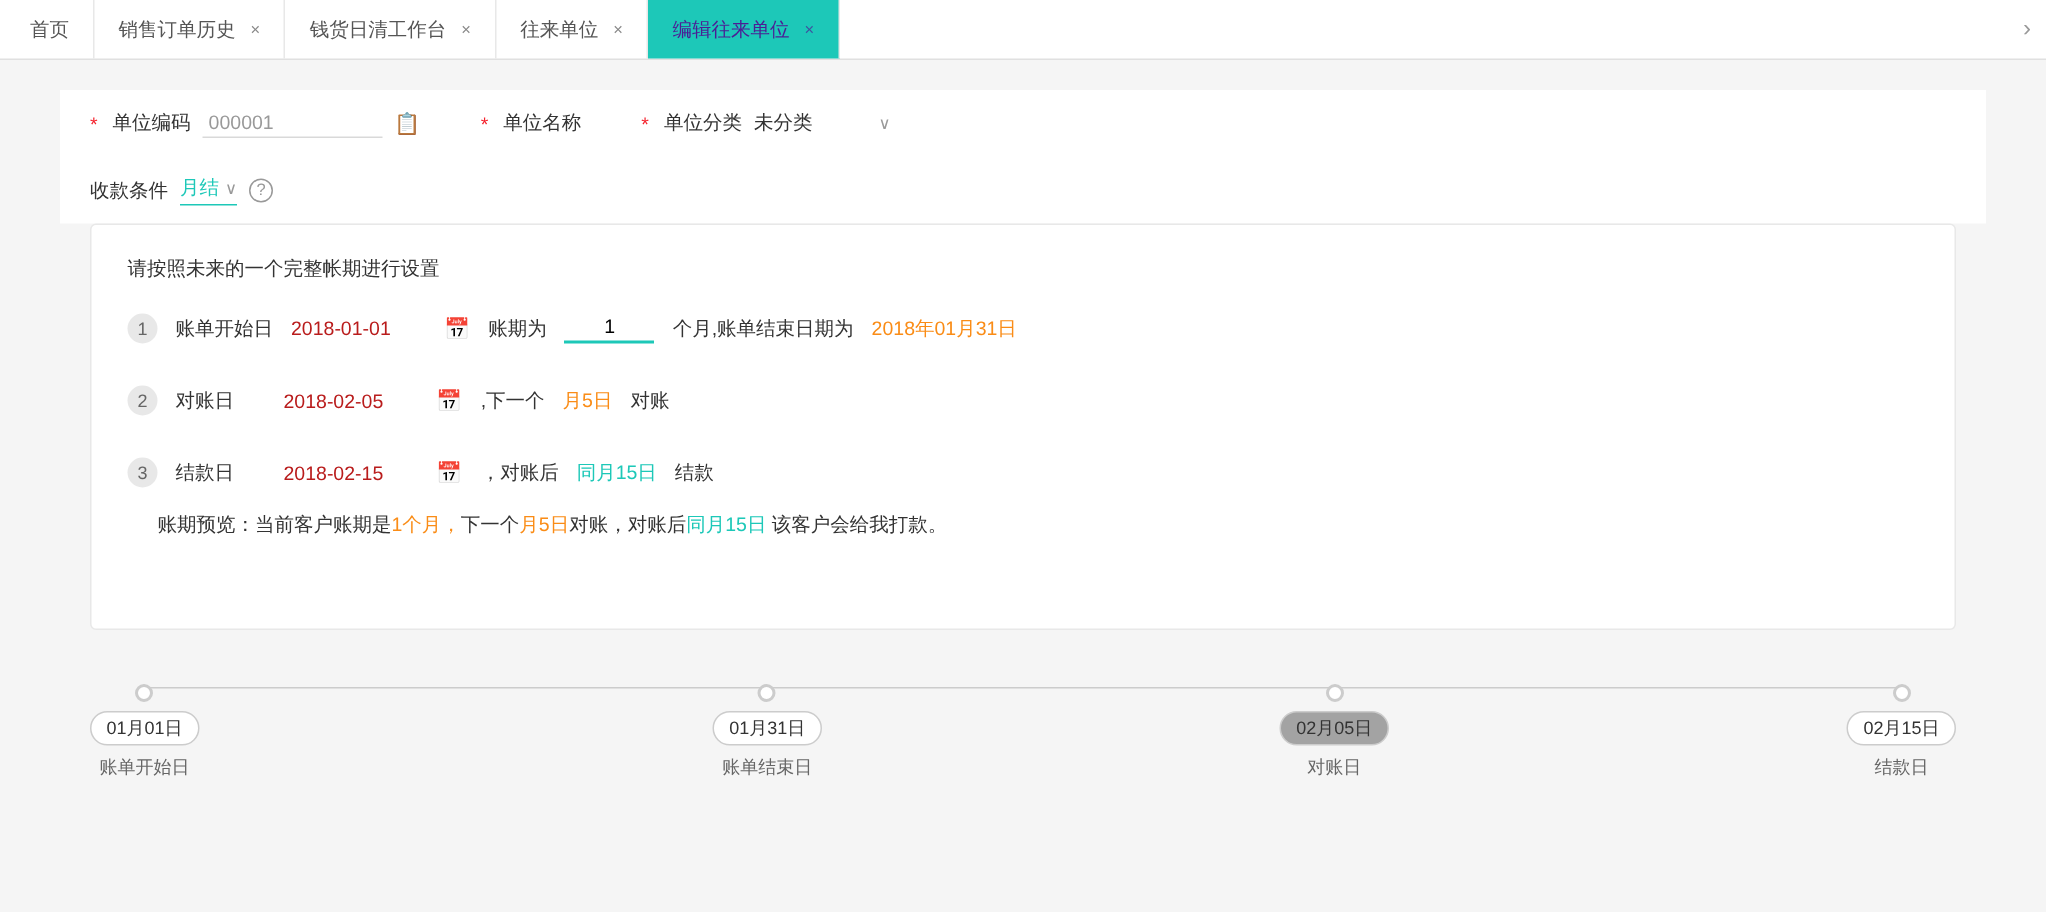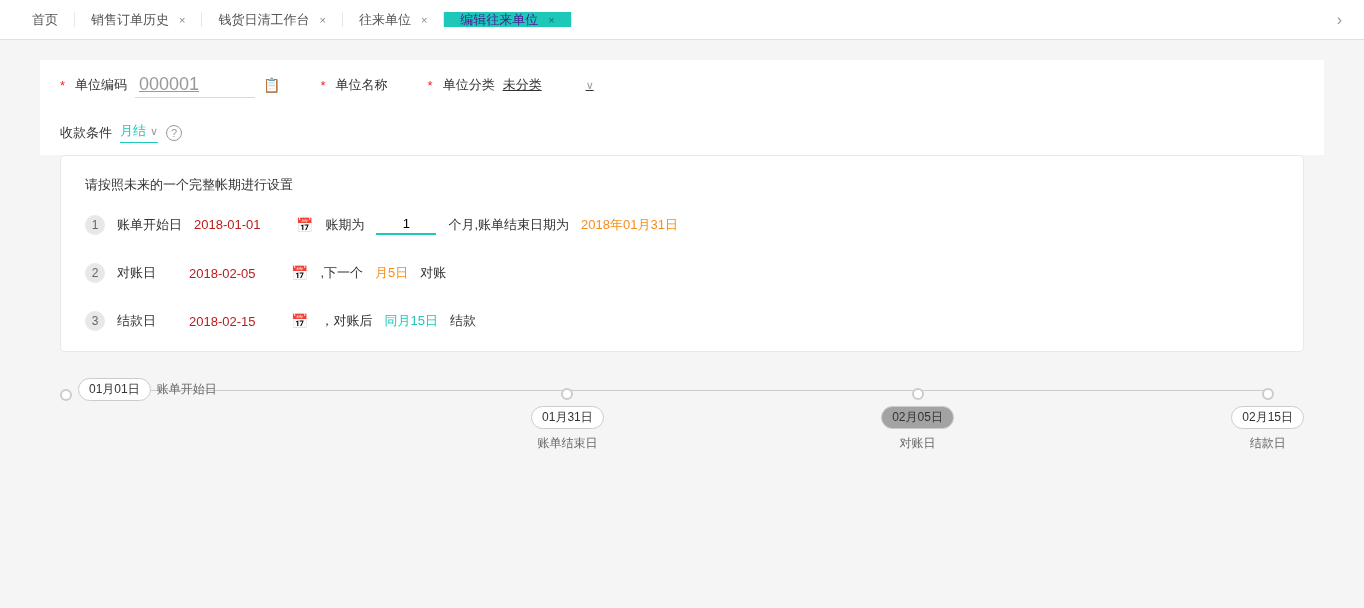--- a/index.html
+++ b/index.html
@@ -5,21 +5,21 @@
     * { box-sizing: border-box; margin: 0; padding: 0; }
     body { font-family: "PingFang SC", "Microsoft YaHei", sans-serif; font-size: 13px; background: #f5f5f5; color: #333; }
 
     
     .tab-bar {
       display: flex;
       align-items: center;
       background: #fff;
       border-bottom: 1px solid #e0e0e0;
       height: 40px;
-      padding: 12px;
+      padding: 0;
       text-align: right;
     }
     .tab {
       display: flex;
       align-items: center;
       height: 100%;
       padding: 0 16px;
       font-size: 13px;
       color: #555;
       cursor: pointer;
@@ -81,24 +81,23 @@
     .required-star {
       color: #f5222d;
       margin-right: 2px;
     }
 
     .form-input {
       border: none;
       border-bottom: 1px solid #d9d9d9;
       outline: none;
       padding: 2px 4px;
-      font-size: 18px;
+      font-size: 13px;
       color: #333;
       background: transparent;
-      text-decoration: underline;
     }
 
     .input-unit-code { width: 120px; color: #999; }
     .input-unit-name { width: 180px; }
 
     .radio-group {
       display: flex;
       align-items: center;
       gap: 16px;
     }
@@ -141,21 +140,20 @@
     }
     .chevron-icon {
       color: #999;
       font-size: 11px;
     }
 
     .dropdown-field {
       display: flex;
       align-items: center;
       gap: 3px;
-      text-decoration: underline;
     }
     .dropdown-value {
       color: #333;
       font-size: 13px;
       min-width: 80px;
     }
 
     .calendar-icon {
       color: #1dc8b8;
       font-size: 14px;
@@ -358,31 +356,36 @@
         <span class="row-label">结款日</span>
         <span class="row-date">2018-02-15</span>
         <span class="calendar-icon">📅</span>
         <span class="row-description">，对账后</span>
         <span class="row-description highlight-teal">同月15日</span>
         <span class="row-description">结款</span>
       </div>
 
     </div>
 
+    <div class="preview-section">
+      <div class="preview-text">
+        <span>账期预览：当前客户账期是</span><span class="highlight-orange">1个月，</span><span>下一个</span><span class="highlight-orange">月5日</span><span>对账，对账后</span><span class="highlight-teal">同月15日</span> <span>该客户会给我打款。</span>
+      </div>
+    </div>
 
   </div>
 
   <div style="padding: 0 20px 20px; position: relative;">
     <div style="position: relative; padding: 10px 0 40px;">
 
       <div style="position: absolute; top: 22px; left: 40px; right: 40px; height: 1px; background: #ccc;"></div>
 
       <div style="display: flex; justify-content: space-between; align-items: flex-start; position: relative; z-index: 1;">
 
-        <div style="display: flex; flex-direction: row; align-items: center; gap: 6px;">
+        <div style="display: flex; flex-direction: column; align-items: center; gap: 6px;">
           <div style="width: 12px; height: 12px; border-radius: 50%; background: #fff; border: 2px solid #ccc; margin-top: 10px;"></div>
           <div style="background: #fff; border: 1px solid #ccc; border-radius: 12px; padding: 2px 10px; font-size: 12px; color: #333;">01月01日</div>
           <div style="font-size: 12px; color: #666;">账单开始日</div>
         </div>
 
         <div style="display: flex; flex-direction: column; align-items: center; gap: 6px; margin-left: 37px;">
           <div style="width: 12px; height: 12px; border-radius: 50%; background: #fff; border: 2px solid #ccc; margin-top: 10px;"></div>
           <div style="background: #fff; border: 1px solid #ccc; border-radius: 12px; padding: 2px 10px; font-size: 12px; color: #333;">01月31日</div>
           <div style="font-size: 12px; color: #666;">账单结束日</div>
         </div>

